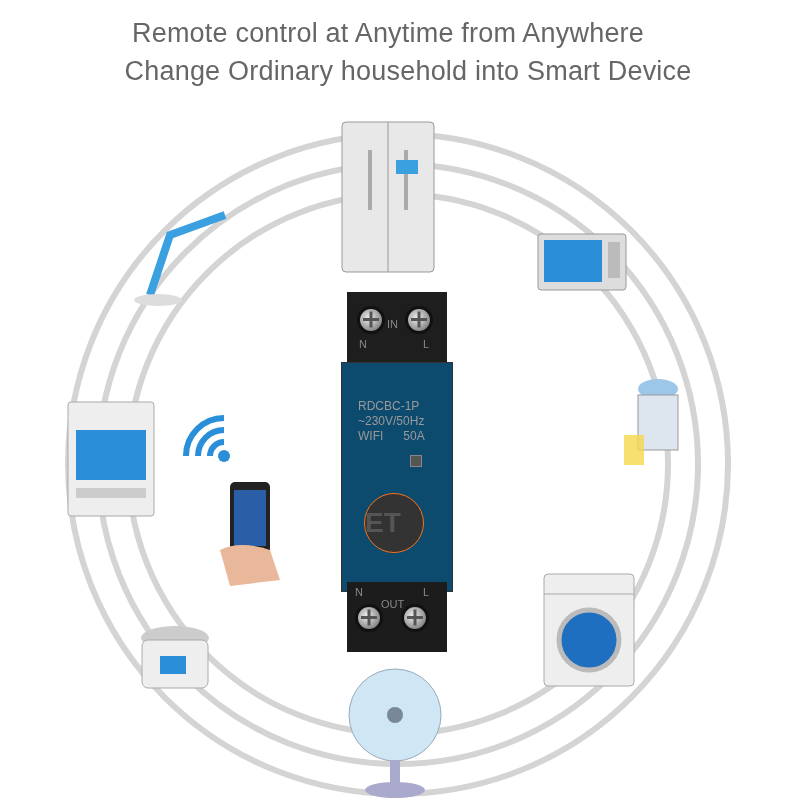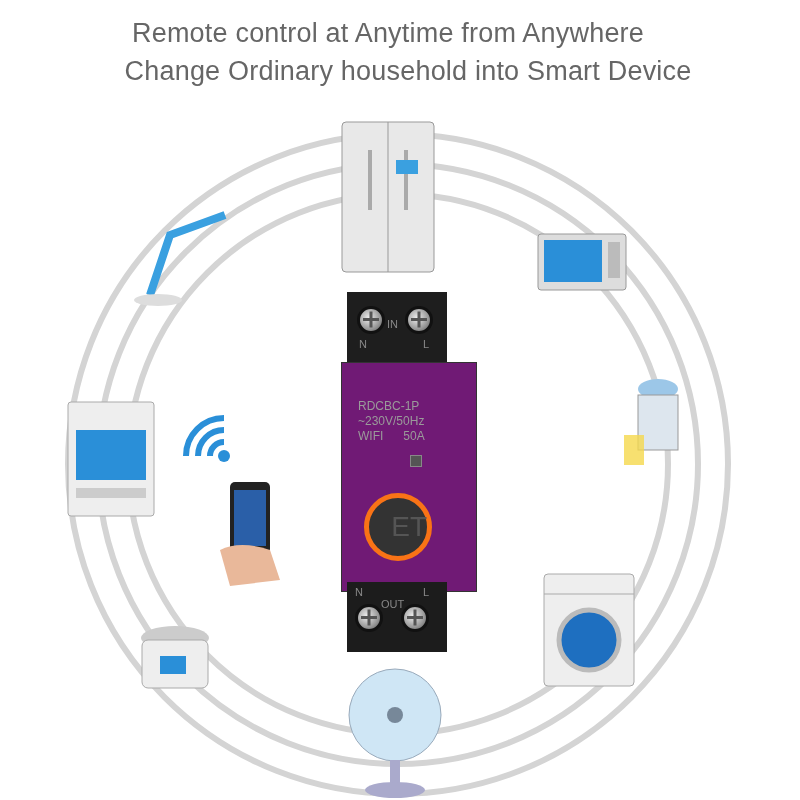--- a/index.html
+++ b/index.html
@@ -3,30 +3,30 @@
 <meta charset="utf-8">
 <style>
   html,body{margin:0;padding:0;background:#fff;}
   body{width:800px;height:800px;position:relative;overflow:hidden;font-family:"Liberation Sans","DejaVu Sans",sans-serif;}
   .headline{position:absolute;left:0;width:800px;text-align:center;color:#666;font-size:27px;letter-spacing:0.2px;}
   .h1{top:18px;left:-12px;}
   .h2{top:56px;left:8px;}
   svg.rings{position:absolute;left:0;top:0;}
   .device{position:absolute;left:347px;top:292px;width:100px;height:362px;}
   .dev-top{position:absolute;left:0;top:0;width:100px;height:70px;background:#1e1e1e;}
-  .dev-body{position:absolute;left:-6px;top:70px;width:136px;height:230px;background:#701a75;border:1px solid #333;box-sizing:border-box;}
+  .dev-body{position:absolute;left:-6px;top:70px;width:112px;height:230px;background:#0c4a6e;border:1px solid #333;box-sizing:border-box;}
   .dev-bottom{position:absolute;left:0;top:290px;width:100px;height:70px;background:#1c1c1c;}
   .screw{position:absolute;width:22px;height:22px;border-radius:50%;background:radial-gradient(circle at 40% 40%,#eee,#999 60%,#555);border:3px solid #111;}
   .screw:before,.screw:after{content:"";position:absolute;left:3px;top:9px;width:16px;height:3px;background:#555;}
   .screw:after{transform:rotate(90deg);}
   .lbl{position:absolute;color:#888;font-size:11px;}
   .dev-text{position:absolute;left:10px;top:106px;color:#9a9a9a;font-size:12px;line-height:15px;}
   .dev-text div{white-space:pre;}
   .led{position:absolute;left:66px;top:162px;width:10px;height:10px;background:#555;border:1px solid #888;}
-  .knob{position:absolute;left:14px;top:195px;width:58px;height:58px;border-radius:50%;background:#333;border:5px solid #f97316;color:#555;font-size:28px;text-align:right;line-height:58px;font-weight:normal;}
+  .knob{position:absolute;left:14px;top:195px;width:58px;height:58px;border-radius:50%;background:#333;border:1px solid #f97316;color:#555;font-size:28px;text-align:left;line-height:58px;font-weight:bold;}
   .appl{position:absolute;}
 </style>
 </head>
 <body>
 
 <div class="headline h1">Remote control at Anytime from Anywhere</div>
 <div class="headline h2">Change Ordinary household into Smart Device</div>
 
 <svg class="rings" width="800" height="800">
   <g fill="none" stroke="#d4d4d4" stroke-width="6">

